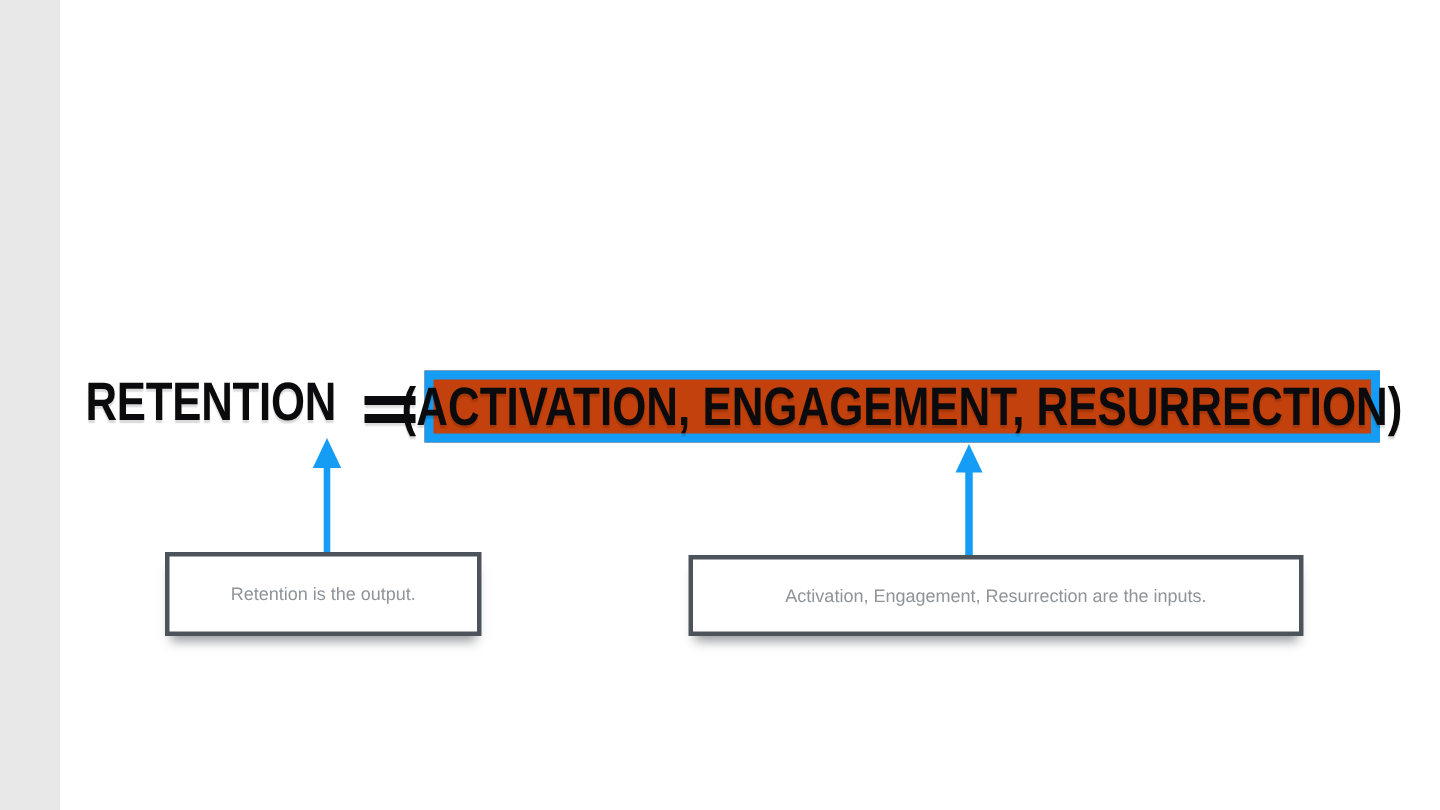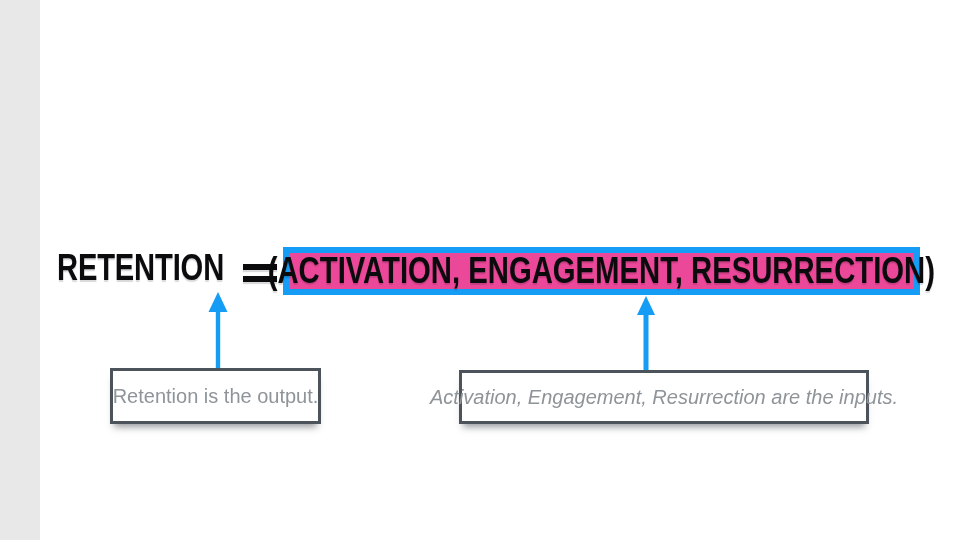--- a/index.html
+++ b/index.html
@@ -29,39 +29,39 @@
     box-shadow:0 2px 1px rgba(0,0,0,0.15);
   }
   .equals .bar.top{top:0;}
   .equals .bar.bottom{top:12px;}
   .visually-hidden{
     position:absolute;width:1px;height:1px;overflow:hidden;
     clip:rect(0 0 0 0);white-space:nowrap;
   }
   .formula-box{
     position:absolute;left:243px;top:247px;width:637px;height:48px;
-    border:6px solid var(--accent);background:#ec4899;
+    border:6px solid var(--accent);background:#c2410c;
     display:flex;align-items:center;justify-content:center;
   }
   .formula-text{
     font-size:36px;font-weight:bold;line-height:36px;color:var(--headline);
     white-space:nowrap;transform:scaleX(0.813);transform-origin:center center;
     text-shadow:0 2px 1px rgba(0,0,0,0.15);
   }
   .arrow{position:absolute;}
   .arrow svg{display:block;}
   .callout{
     position:absolute;background:#fff;border:3.5px solid var(--callout-border);
     display:flex;align-items:center;justify-content:center;
     box-shadow:0 7px 7px -4px rgba(45,50,56,0.5);
   }
   .callout-left{left:70px;top:368px;width:211px;height:56px;}
-  .callout-right{left:419px;top:370px;width:410px;height:54px;font-style:italic;}
+  .callout-right{left:419px;top:370px;width:410px;height:54px;}
   .callout-text{
-    font-size:20px;color:var(--callout-text);line-height:1.2;
+    font-size:12px;color:var(--callout-text);line-height:1.2;
     white-space:nowrap;text-align:center;
   }
   .watermark{
     position:absolute;right:6px;top:500px;
     font-size:20px;letter-spacing:7px;color:var(--watermark);
     font-weight:400;white-space:nowrap;
   }
 </style>
 </head>
 <body>

